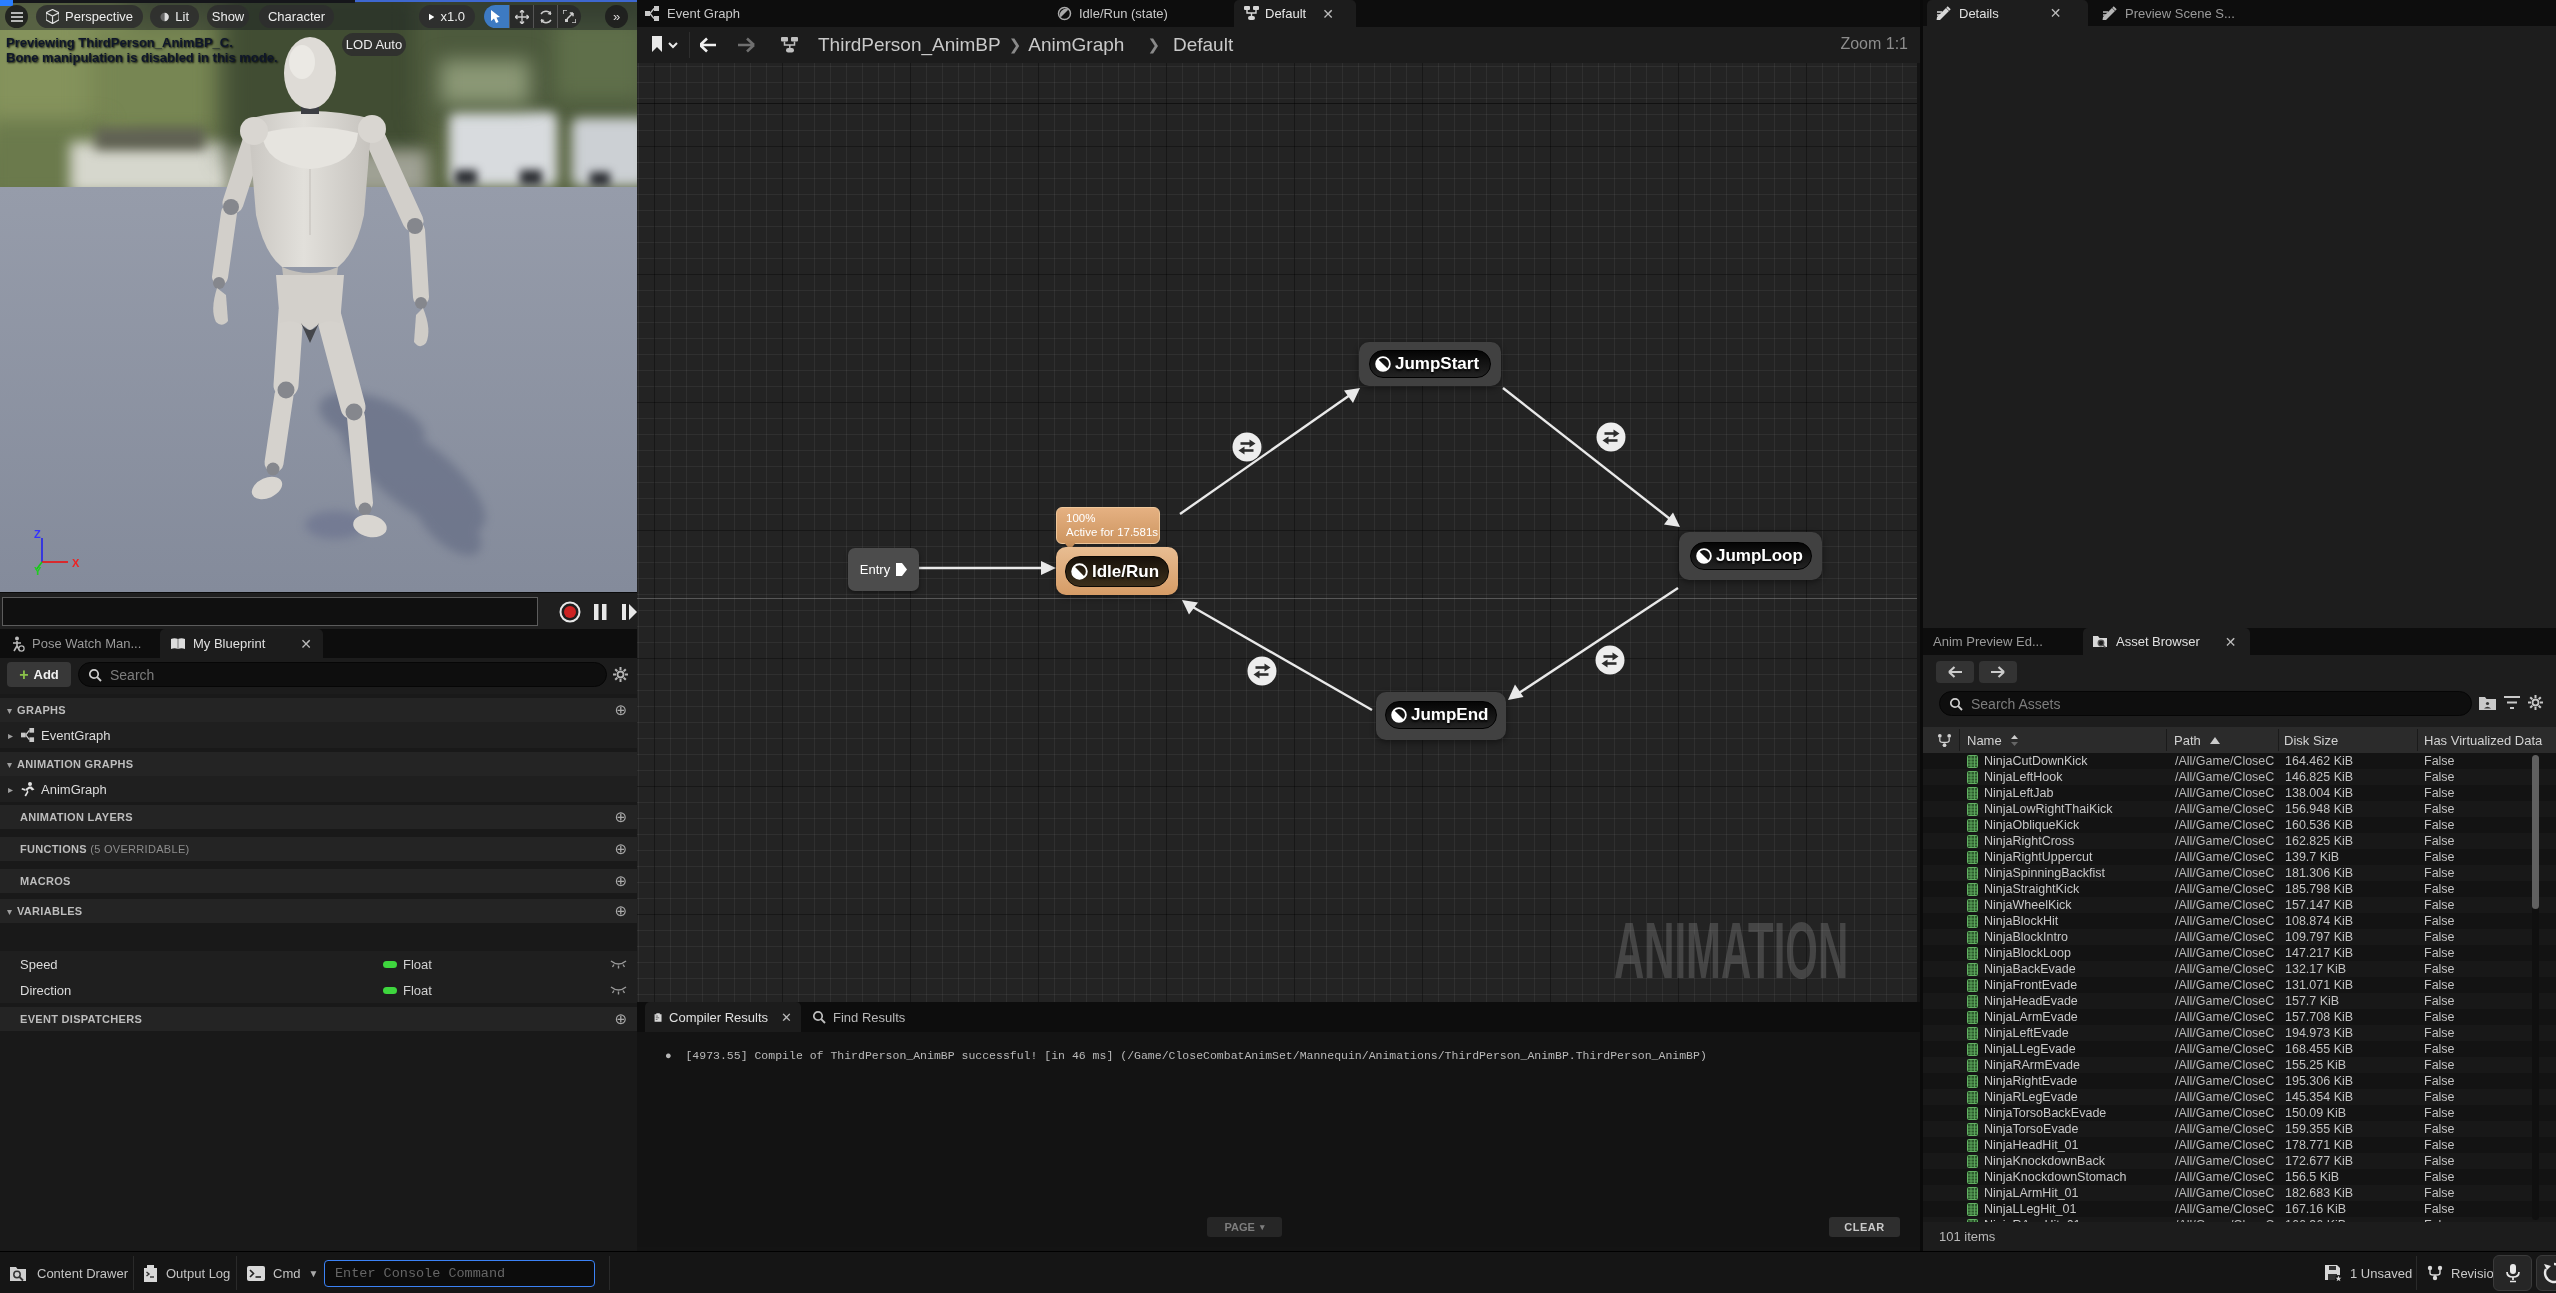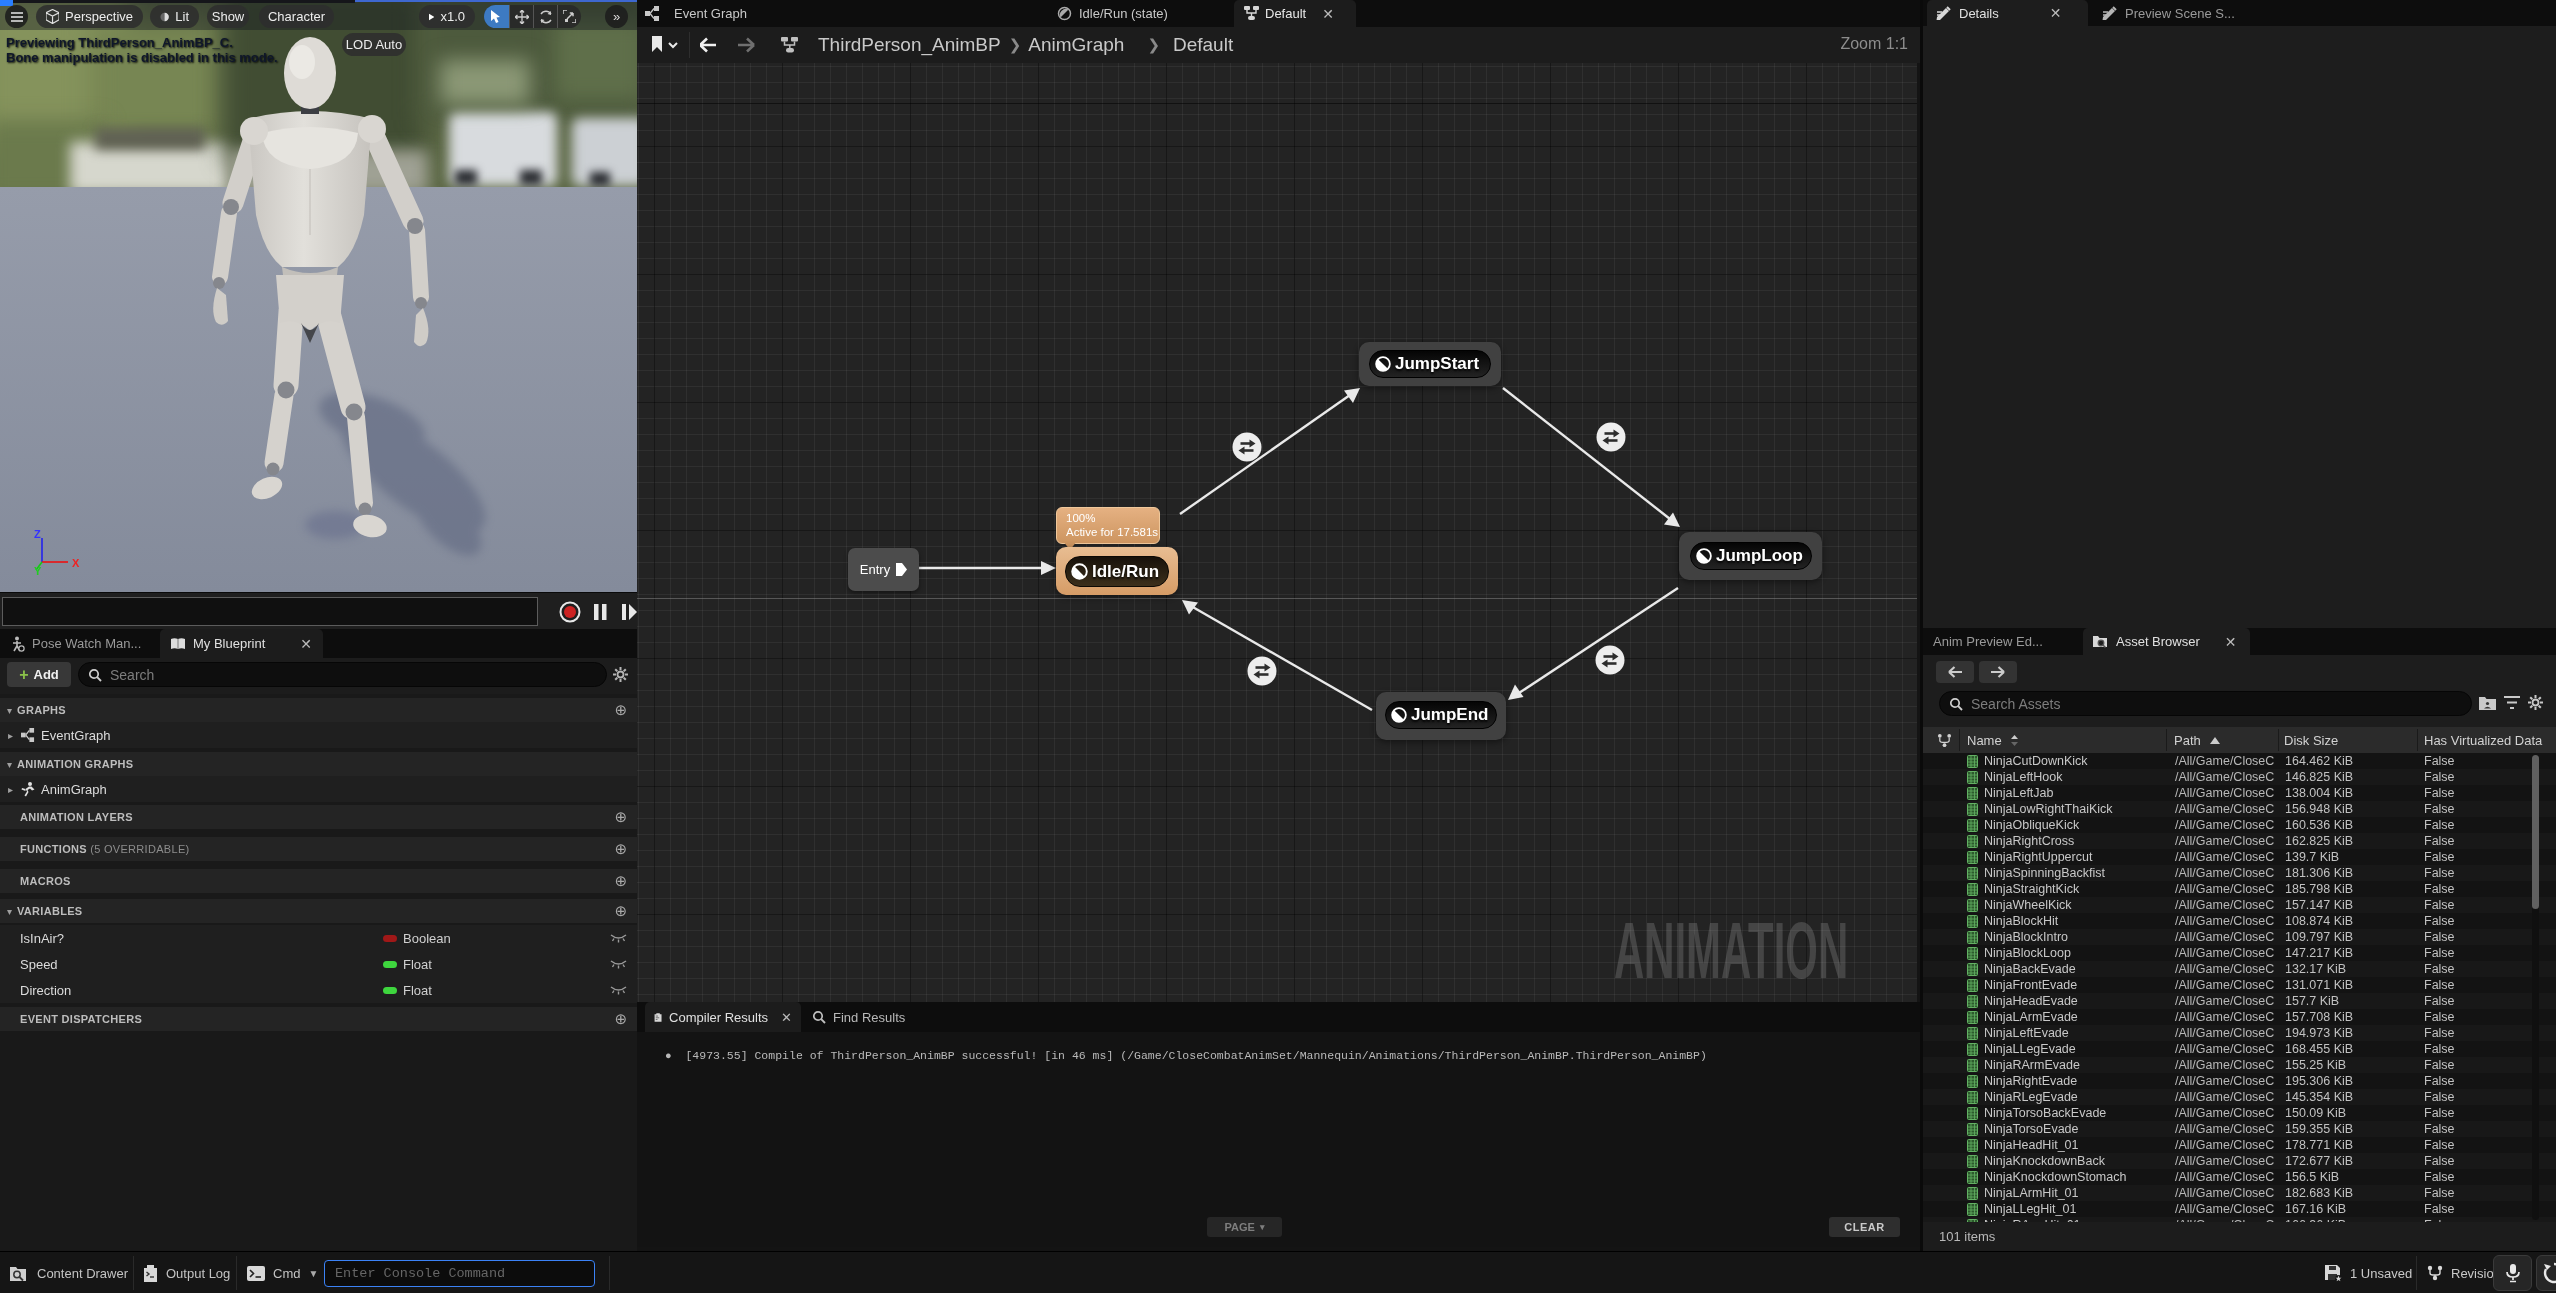--- a/index.html
+++ b/index.html
@@ -291,28 +291,20 @@
       <div class="abs sechead" style="top:175px;">
           <span class="sht" style="margin-left:20px;">MACROS</span>
           <span class="plus">⊕</span>
         </div>
 
       <div class="abs sechead" style="top:205px;">
           <span class="tri">▾</span>
           <span class="sht">VARIABLES</span>
           <span class="plus">⊕</span>
         </div>
-      <div class="abs secrow" style="top:231px;">
-        <span class="rowt" style="margin-left:20px;">IsInAir?</span>
-        <span class="pill" style="left:383px;background:#a01818;"></span>
-        <span class="vtype">Boolean</span>
-        <svg class="eye" width="17" height="10" viewBox="0 0 17 10">
-            <path d="M1 2 Q8.5 8 16 2 M4 5.5 L2.5 8 M8.5 6.5 L8.5 9.5 M13 5.5 L14.5 8" stroke="#9a9a9a" stroke-width="1.4" fill="none"></path>
-          </svg>
-      </div>
       <div class="abs secrow" style="top:257px;">
         <span class="rowt" style="margin-left:20px;">Speed</span>
         <span class="pill" style="left:383px;background:#3ed63e;"></span>
         <span class="vtype">Float</span>
         <svg class="eye" width="17" height="10" viewBox="0 0 17 10">
             <path d="M1 2 Q8.5 8 16 2 M4 5.5 L2.5 8 M8.5 6.5 L8.5 9.5 M13 5.5 L14.5 8" stroke="#9a9a9a" stroke-width="1.4" fill="none"></path>
           </svg>
       </div>
       <div class="abs secrow" style="top:283px;">
         <span class="rowt" style="margin-left:20px;">Direction</span>
@@ -326,21 +318,21 @@
       <div class="abs sechead" style="top:313px;">
           <span class="sht" style="margin-left:20px;">EVENT DISPATCHERS</span>
           <span class="plus">⊕</span>
         </div>
     </div>
   </div>
 
   <div class="abs" id="centerpanel" style="left:637px;top:0;width:1283px;height:1293px;background:#141414;">
 
     <div class="abs" style="left:0;top:0;width:1283px;height:27px;background:#0d0d0d;">
-      <div class="abs flex" style="left:8px;top:0;height:27px;gap:14px;color:#c8c8c8;font-size:13px;">
+      <div class="abs flex" style="left:8px;top:0;height:27px;gap:7px;color:#c8c8c8;font-size:13px;">
         <svg width="15" height="15" viewBox="0 0 15 15">
             <g fill="#c8c8c8">
               <rect x="0" y="5" width="5" height="5"></rect>
               <rect x="9" y="0" width="5" height="5"></rect>
               <rect x="9" y="10" width="5" height="5"></rect>
               <path d="M5 7.5 L9 2.5 M5 7.5 L9 12.5" stroke="#c8c8c8" stroke-width="1.3" fill="none"></path>
             </g>
           </svg>
         <span>Event Graph</span>
       </div>

